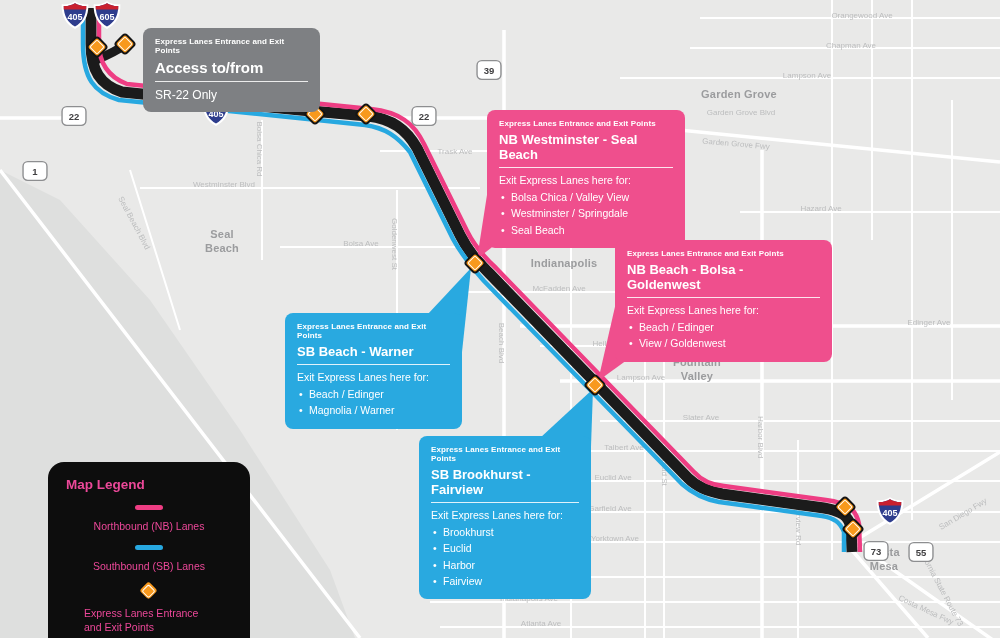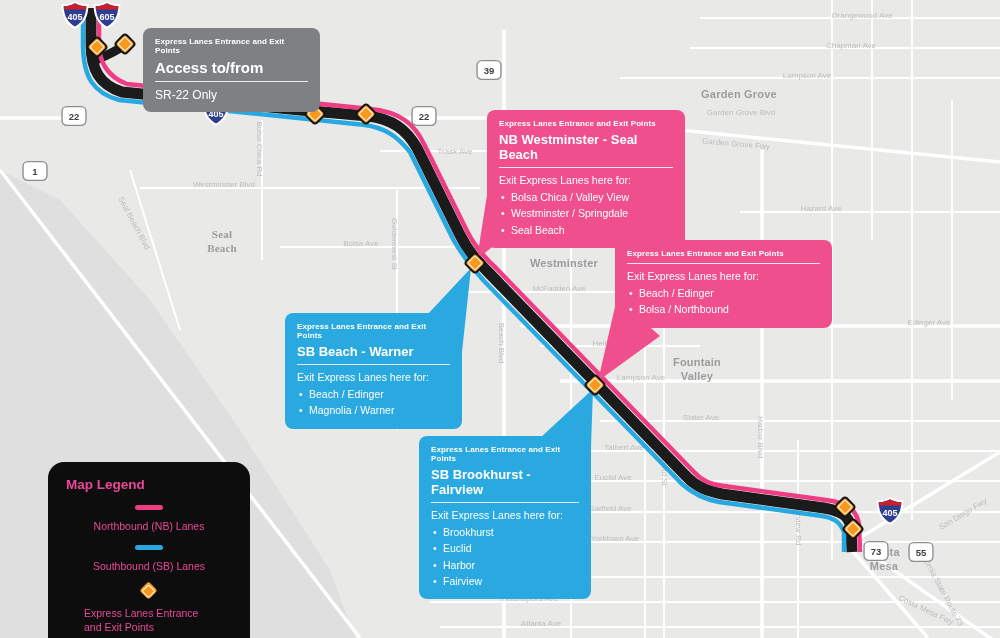--- a/index.html
+++ b/index.html
@@ -81,23 +81,23 @@
     <path class="road-major" d="
       M0 118H85 M330 118H640 M560 118L1000 162
       M520 326H1000 M560 381H1000
       M504 30V638 M762 150V638
       M0 170L360 638
       M856 540L1000 452 M858 545L1000 645 M850 548L928 638"></path>
   </svg>
 
   <div id="labels-layer">
       <div class="city-label" style="left: 739px; top: 95px;">Garden Grove</div>
-      <div class="city-label" style="left: 222px; top: 242px; font-family: Liberation Serif, serif;">Seal
+      <div class="city-label" style="left: 222px; top: 242px;">Seal
 Beach</div>
-      <div class="city-label" style="left: 564px; top: 264px;">Westminster</div>
+      <div class="city-label" style="left: 564px; top: 264px;">Indianapolis</div>
       <div class="city-label" style="left: 424px; top: 410px;">Huntington
 Beach</div>
       <div class="city-label" style="left: 697px; top: 370px;">Fountain
 Valley</div>
       <div class="city-label" style="left: 884px; top: 560px;">Costa
 Mesa</div>
       <div class="street-label" style="left: 862px; top: 15px;">Orangewood Ave</div>
       <div class="street-label" style="left: 851px; top: 45px;">Chapman Ave</div>
       <div class="street-label" style="left: 807px; top: 75px;">Lampson Ave</div>
       <div class="street-label" style="left: 741px; top: 112px;">Garden Grove Blvd</div>
@@ -247,25 +247,26 @@
     <div class="subtitle">Exit Express Lanes here for:</div>
     <ul class="bullets">
         <li>Bolsa Chica / Valley View</li>
         <li>Westminster / Springdale</li>
         <li>Seal Beach</li>
       </ul>
   </div>
 
   <div class="callout pink" style="left:615px;top:240px;width:217px">
     <div class="kicker">Express Lanes Entrance and Exit Points</div>
+    <div class="title">NB Beach - Bolsa - Goldenwest</div>
     <div class="divider"></div>
     <div class="subtitle">Exit Express Lanes here for:</div>
     <ul class="bullets">
         <li>Beach / Edinger</li>
-        <li>Bolsa / Northbound</li>
+        <li>View / Goldenwest</li>
       </ul>
   </div>
 
   <div class="callout blue" style="left:285px;top:313px;width:177px">
     <div class="kicker">Express Lanes Entrance and Exit Points</div>
     <div class="title">SB Beach - Warner</div>
     <div class="divider"></div>
     <div class="subtitle">Exit Express Lanes here for:</div>
     <ul class="bullets">
         <li>Beach / Edinger</li>

